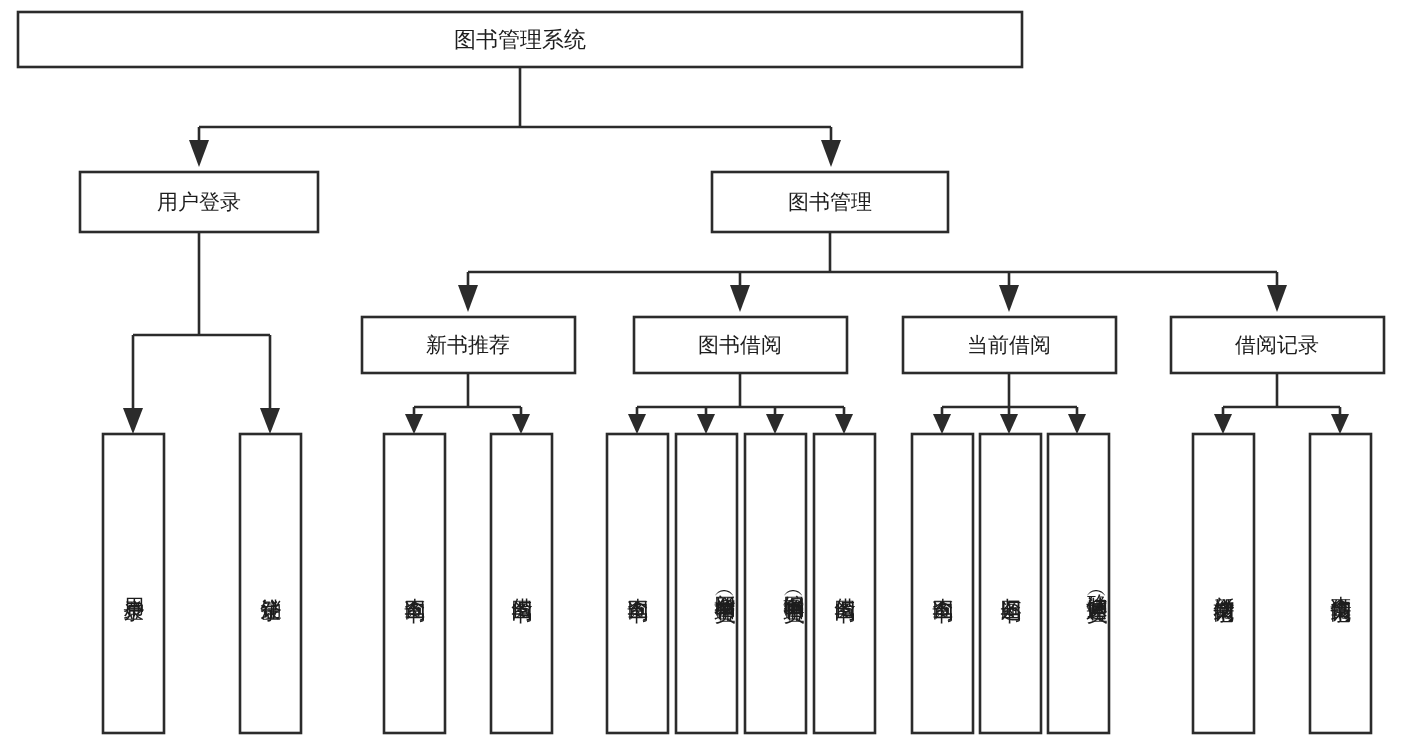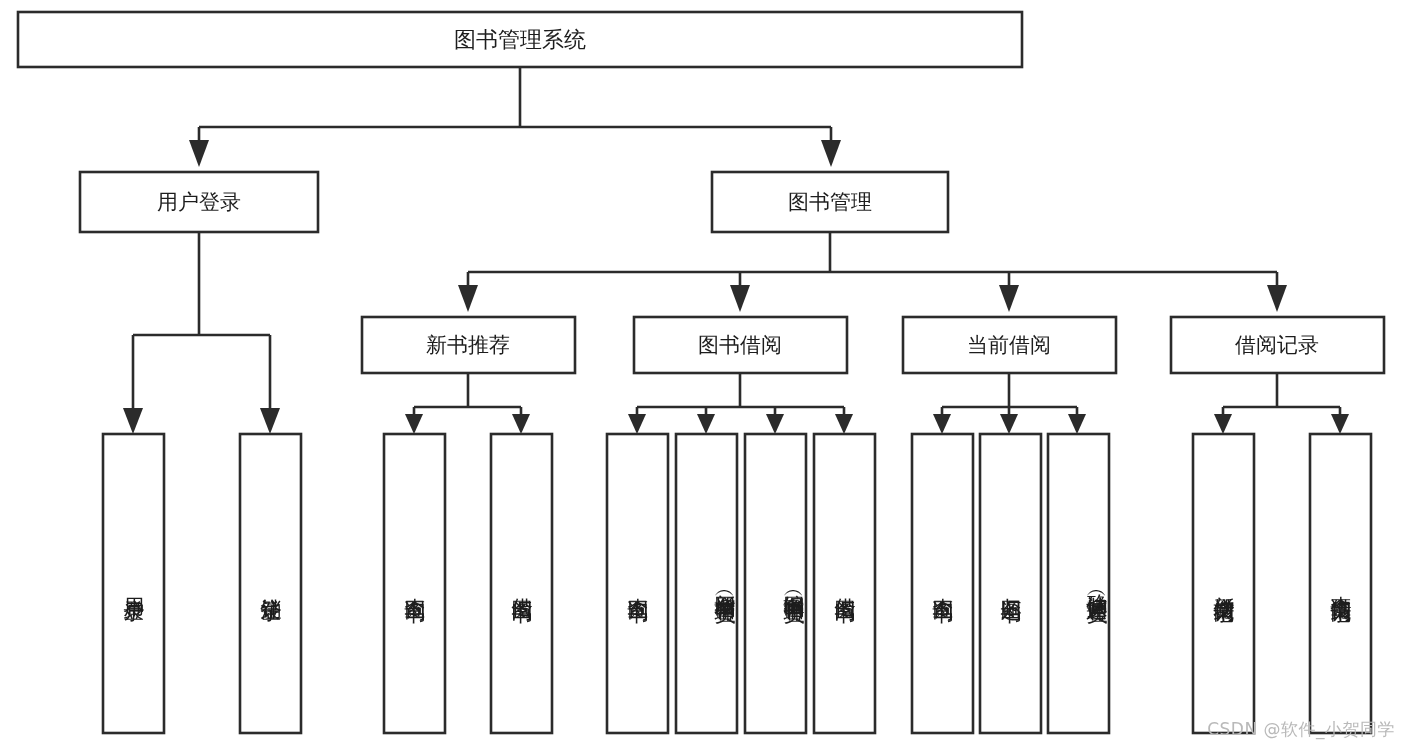--- a/index.html
+++ b/index.html
@@ -227,15 +227,14 @@
   <div class="vlabel-wrap" style="left:745px; top:440px; width:61px; height:287px; align-items:flex-start;">编辑图书（管理员）</div>
   <div class="vlabel-wrap" style="left:814px; top:434px; width:61px; height:299px;">借阅图书</div>
 
   <div class="vlabel-wrap" style="left:912px; top:434px; width:61px; height:299px;">查询图书</div>
   <div class="vlabel-wrap" style="left:980px; top:434px; width:61px; height:299px;">归还图书</div>
   <div class="vlabel-wrap" style="left:1048px; top:440px; width:61px; height:287px; align-items:flex-start;">确认归还（管理员）</div>
 
   <div class="vlabel-wrap" style="left:1193px; top:434px; width:61px; height:299px;">新增借阅记录</div>
   <div class="vlabel-wrap" style="left:1310px; top:434px; width:61px; height:299px;">查询借阅记录</div>
 
-  <div class="watermark">CSDN @软件_小贺同学</div>
 
 </div>
 
 </body></html>

